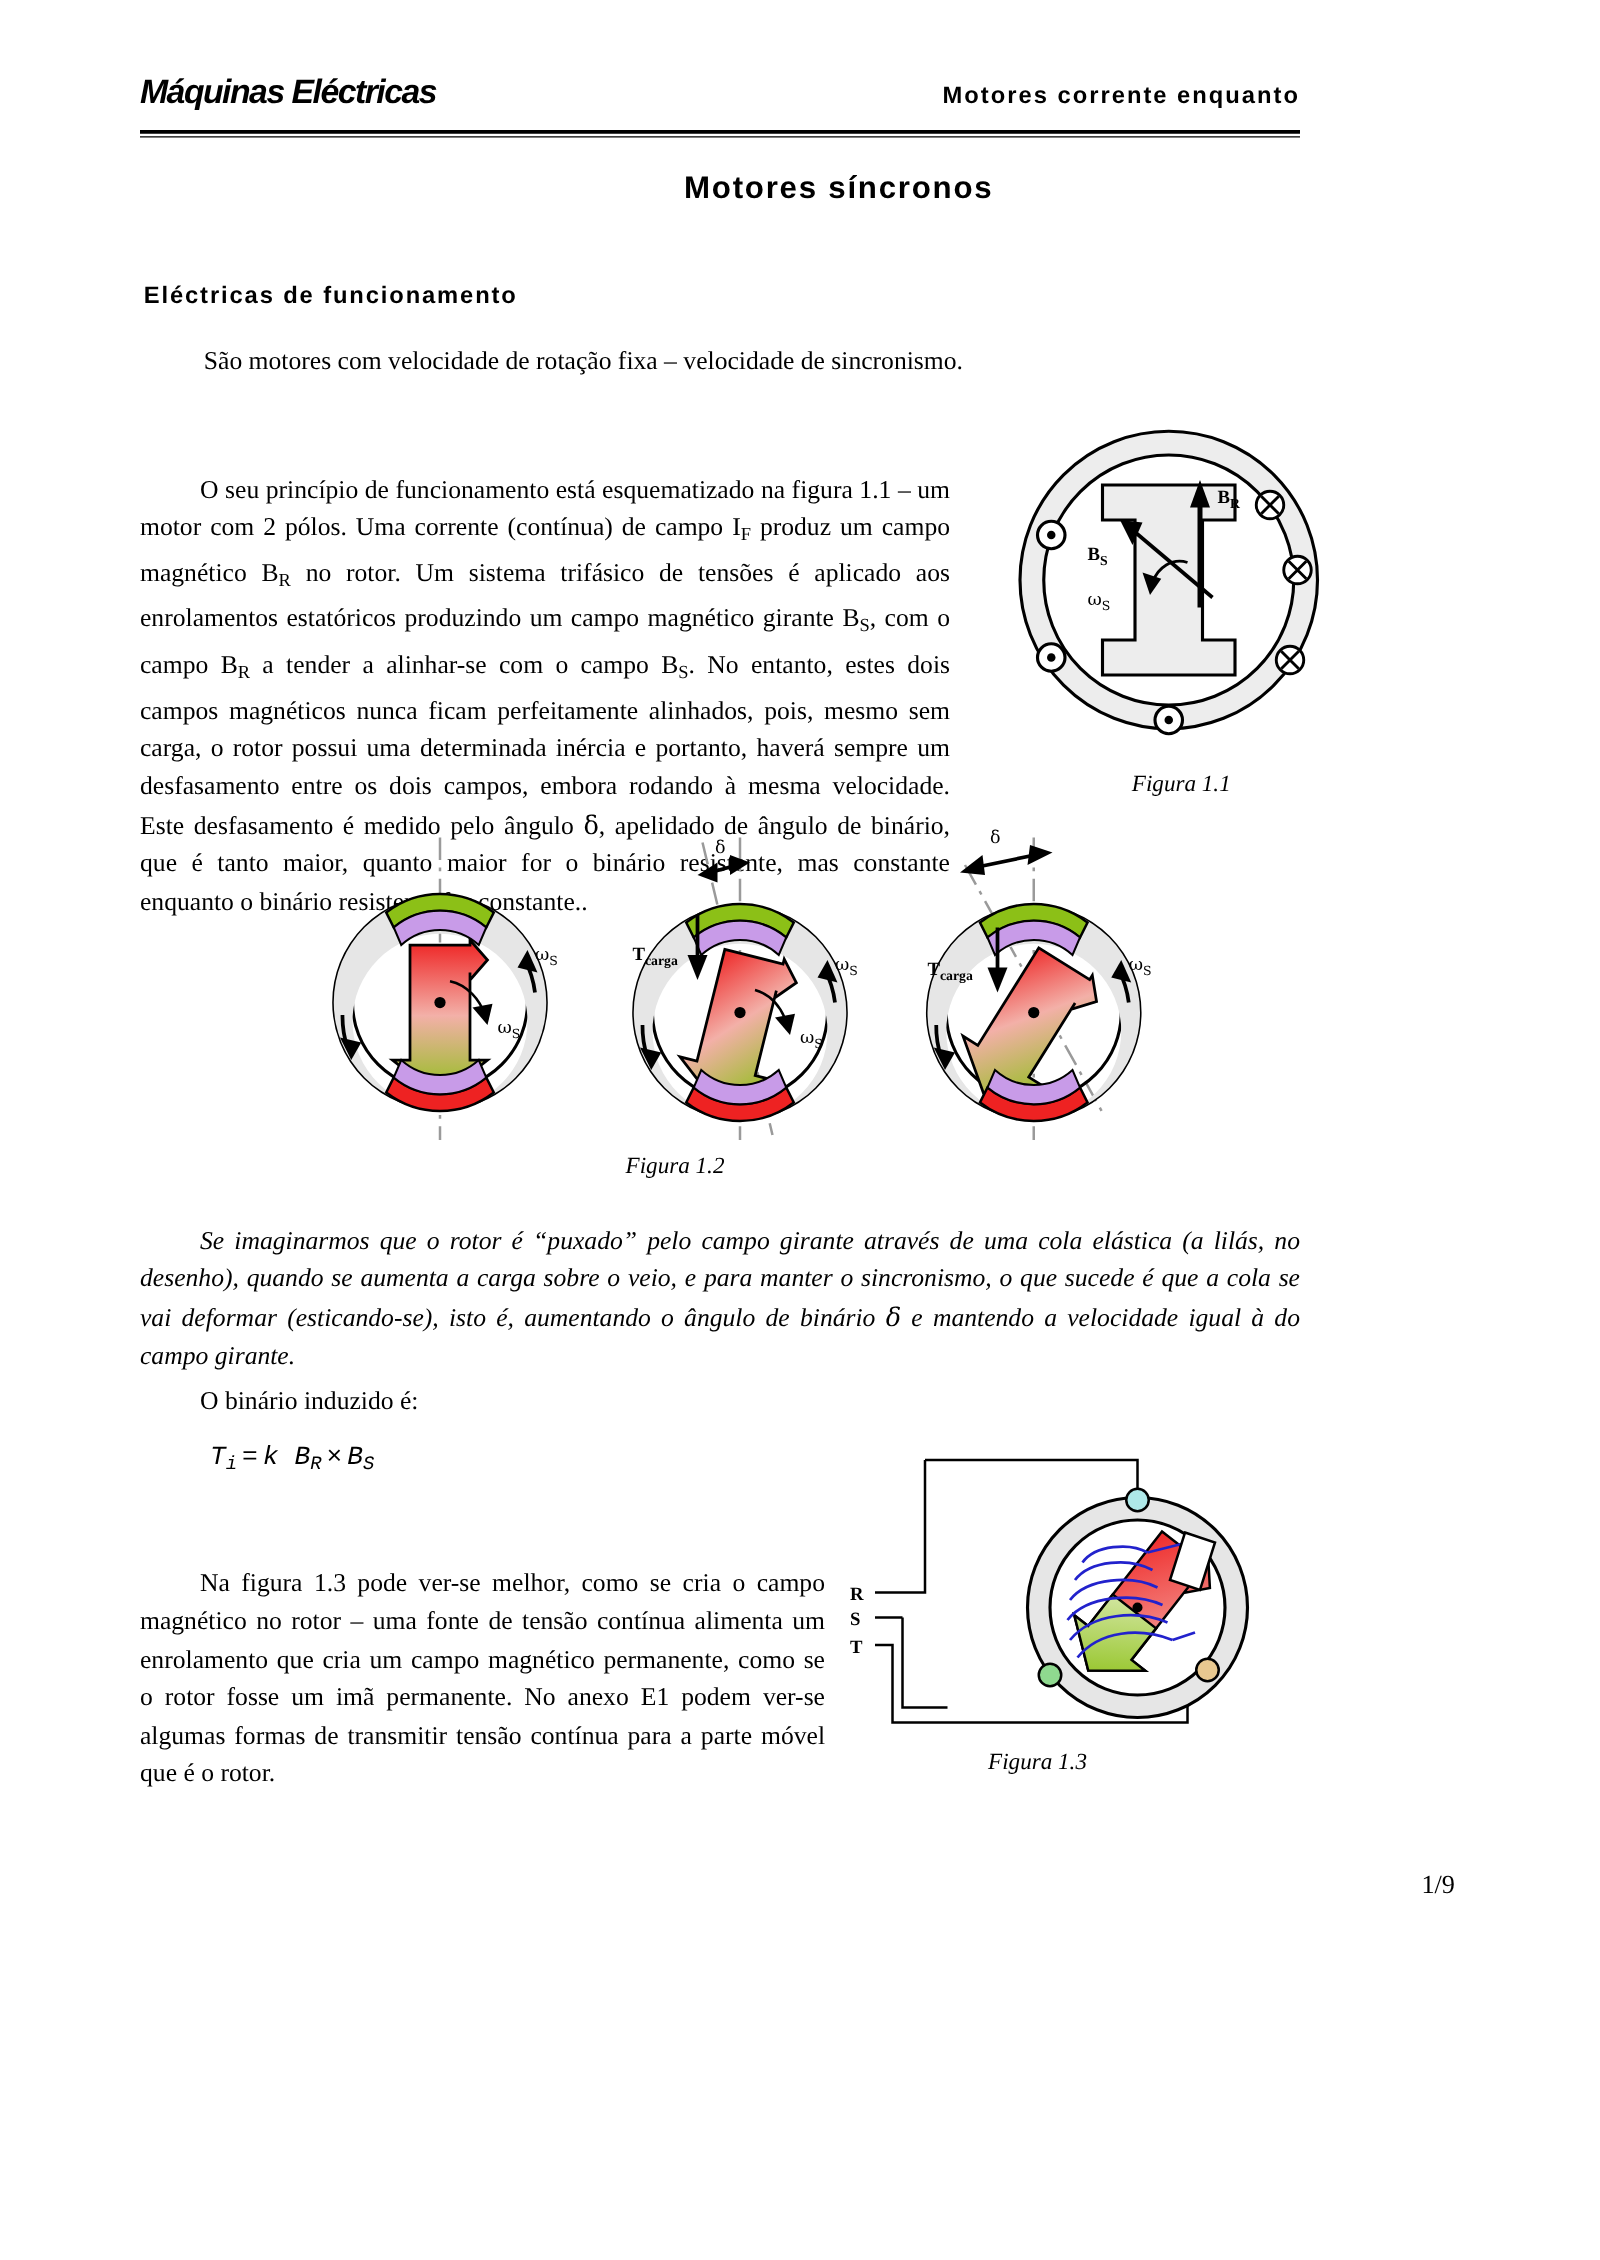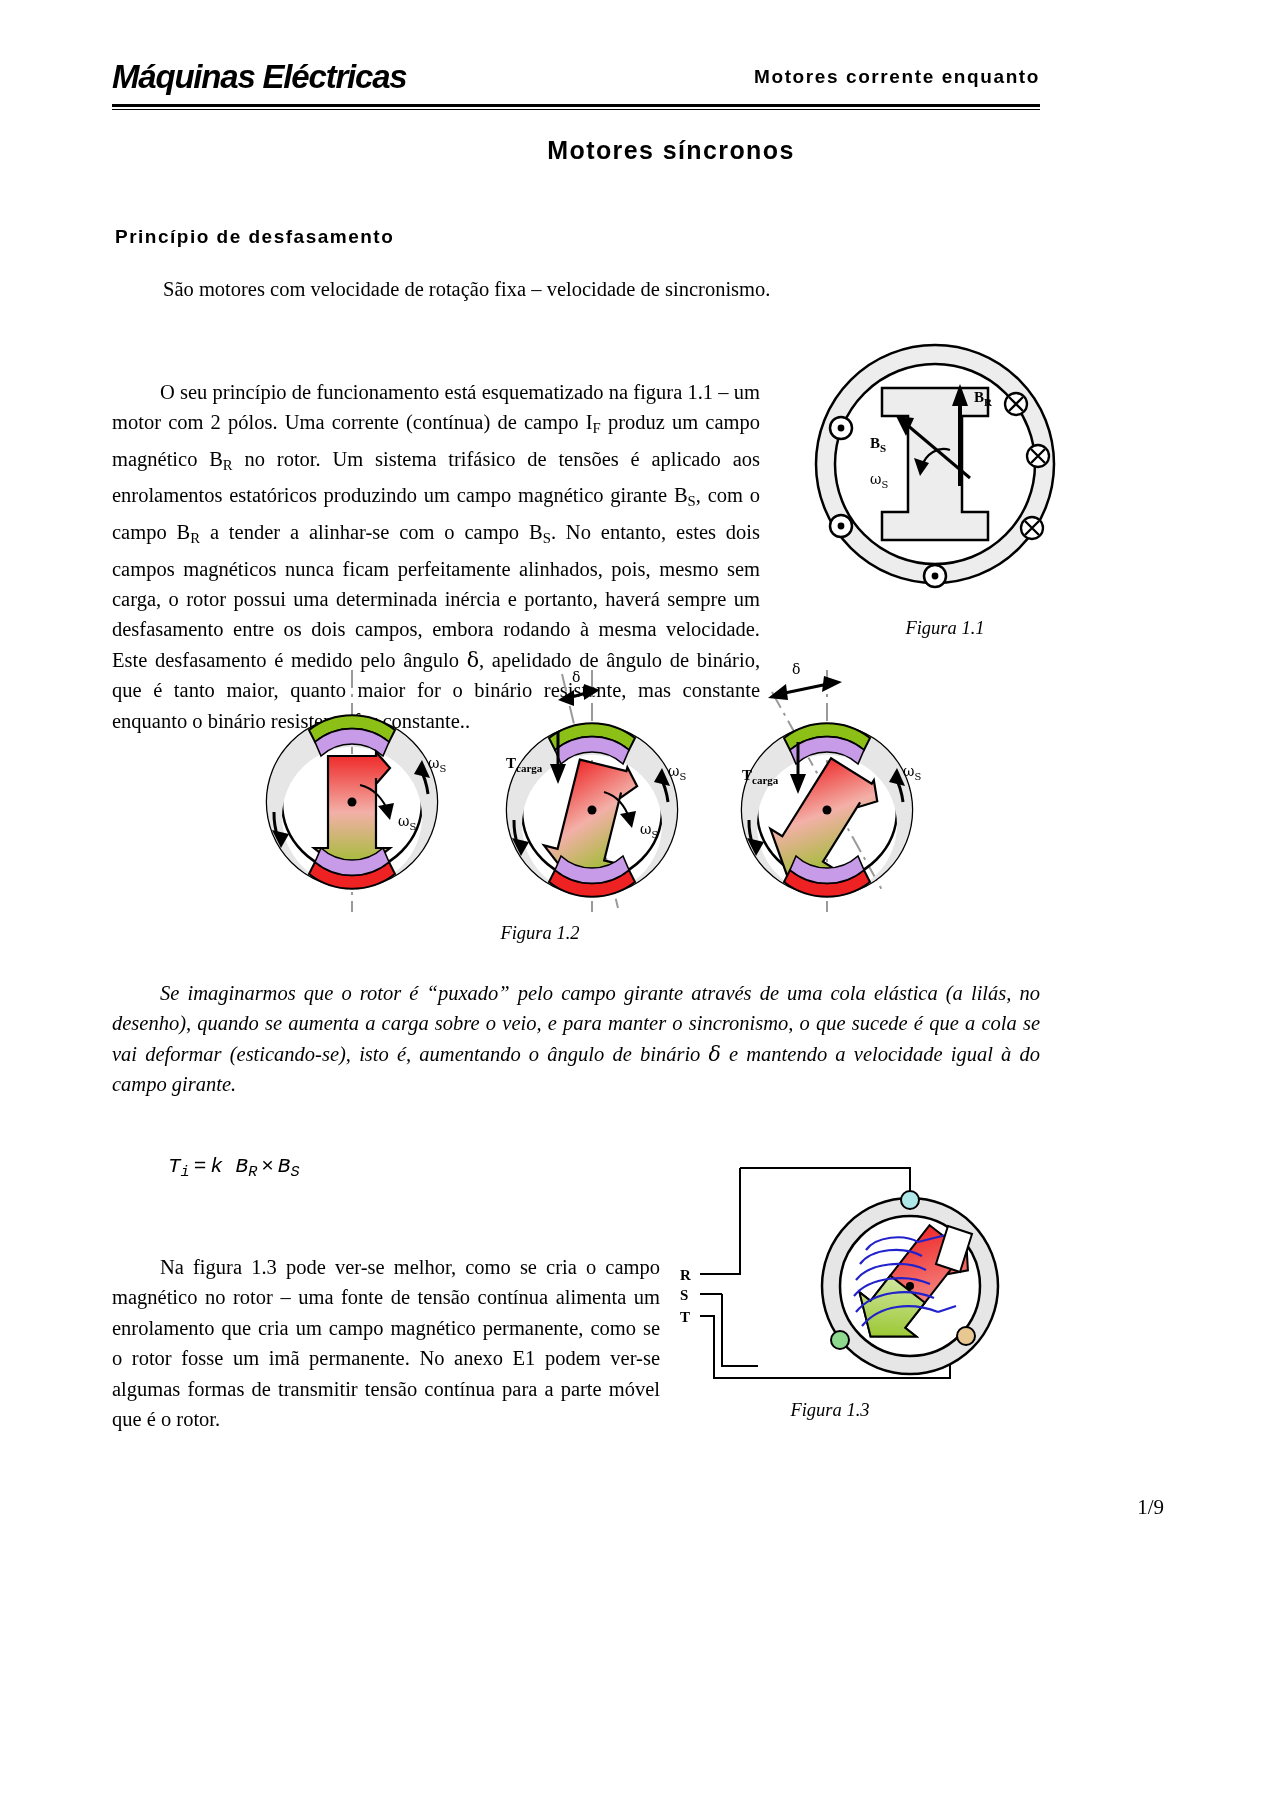--- a/index.html
+++ b/index.html
@@ -25,21 +25,21 @@
     width: 928px;
     height: 52px;
   }
   .hdr-left {
     position: absolute;
     left: 0;
     top: 0;
     font-family: "Liberation Sans", sans-serif;
     font-style: italic;
     font-weight: 700;
-    font-size: 33px;
+    font-size: 27px;
     letter-spacing: -1.2px;
     white-space: nowrap;
   }
   .hdr-right {
     position: absolute;
     right: 0;
     top: 8px;
     font-family: "Liberation Sans", sans-serif;
     font-weight: 700;
     font-size: 19px;
@@ -158,21 +158,21 @@
 
 <div class="page">
 
   <div class="header">
     <div class="hdr-left">Máquinas Eléctricas</div>
     <div class="hdr-right">Motores corrente enquanto</div>
   </div>
   <div class="hdr-rule"></div>
 
   <div class="doc-title">Motores síncronos</div>
-  <div class="sec-title">Princípio de desfasamento</div>
+  <div class="sec-title">Eléctricas de funcionamento</div>
 
   <div class="para p1 indent"><span>São motores com velocidade de rotação fixa – velocidade de sincronismo.</span></div>
 
   <div class="para p2 indent"><span>O seu princípio de funcionamento está esquematizado na figura 1.1 – um motor com 2 pólos. Uma corrente (contínua) de campo I</span><sub>F</sub><span> produz um campo magnético B</span><sub>R</sub><span> no rotor. Um sistema trifásico de tensões é aplicado aos enrolamentos estatóricos produzindo um campo magnético girante B</span><sub>S</sub><span>, com o campo B</span><sub>R</sub><span> a tender a alinhar-se com o campo B</span><sub>S</sub><span>. No entanto, estes dois campos magnéticos nunca ficam perfeitamente alinhados, pois, mesmo sem carga, o rotor possui uma determinada inércia e portanto, haverá sempre um desfasamento entre os dois campos, embora rodando à mesma velocidade. Este desfasamento é medido pelo ângulo </span><span class="greek">δ</span><span>, apelidado de ângulo de binário, que é tanto maior, quanto maior for o binário resistente, mas constante enquanto o binário resistente for constante..</span></div>
 
   <div class="figbox fig11">
     <svg width="250" height="272" viewBox="0 0 250 272">
 
       <circle cx="125" cy="128" r="119" fill="#EDEDED" stroke="#000" stroke-width="2.5"></circle>
       <circle cx="125" cy="128" r="100" fill="#ffffff" stroke="#000" stroke-width="2.5"></circle>
@@ -375,20 +375,21 @@
         <text class="lbl-g" x="651" y="116">
           <tspan>ω</tspan><tspan dy="4" font-size="10">S</tspan>
         </text>
       </g>
     </svg>
   </div>
   <div class="fig-cap cap12">Figura 1.2</div>
 
   <div class="para p3 indent"><span>Se imaginarmos que o rotor é “puxado” pelo campo girante através de uma cola elástica (a lilás, no desenho), quando se aumenta a carga  sobre o veio, e para manter o sincronismo, o que sucede é que a cola se vai deformar (esticando-se), isto é, aumentando o ângulo de binário </span><span class="greek">δ</span><span> e mantendo a velocidade igual à do campo girante.</span></div>
 
+  <div class="para p4 indent"><span>O binário induzido é:</span></div>
 
   <div class="formula"><span>T</span><sub>i</sub><span class="op">=</span><span>k</span>&nbsp;<span>B</span><sub>R</sub><span class="op">×</span><span>B</span><sub>S</sub></div>
 
   <div class="para p5 indent"><span>Na figura 1.3 pode ver-se melhor, como se cria o campo magnético no rotor  – uma fonte de tensão contínua alimenta um enrolamento que cria um campo magnético permanente, como se o rotor fosse um imã permanente. No anexo E1 podem ver-se algumas formas de transmitir tensão contínua para a parte móvel que é o rotor.</span></div>
 
   <div class="figbox fig13">
     <svg width="390" height="262" viewBox="0 0 390 262">
       <defs>
         <linearGradient id="f13red" x1="0.1" y1="0" x2="0.9" y2="1">
           <stop offset="0%" stop-color="#EE2222"></stop>

